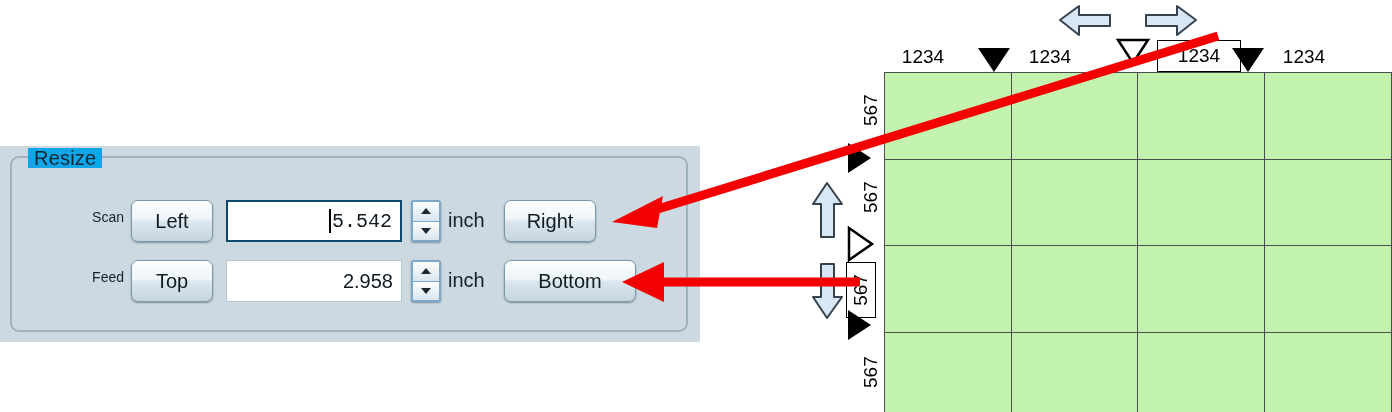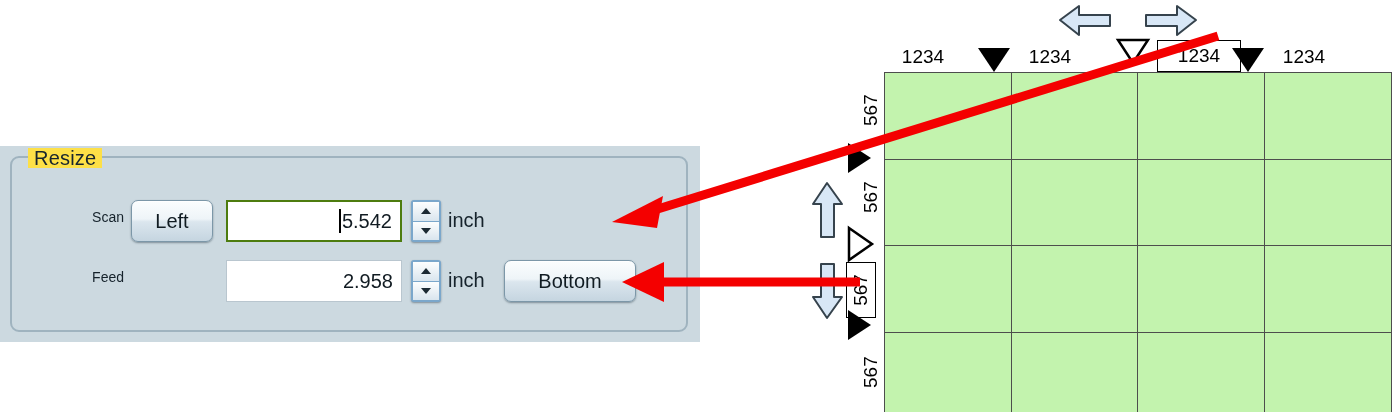--- a/index.html
+++ b/index.html
@@ -21,21 +21,21 @@
   #resize-groupbox{
     position:absolute; left:10px; top:10px;
     width:678px; height:176px;
     border:2px solid #9fb3bf;
     border-radius:9px;
     box-sizing:border-box;
     background:transparent;
   }
   #resize-legend{
     position:absolute; left:28px; top:148px;
-    background:#fde047;
+    background:#0ea5e9;
     padding:0 6px;
     font-size:20px;
     color:#17252e;
     line-height:20px;
     letter-spacing:.2px;
   }
 
   .row{ position:absolute; height:44px; }
   #row-scan{ left:0; top:200px; width:700px; }
   #row-feed{ left:0; top:260px; width:700px; }
@@ -72,22 +72,23 @@
     position:absolute; top:0;
     width:176px; height:42px;
     background:#ffffff;
     box-sizing:border-box;
     border:1px solid #b9c6cf;
     display:flex; align-items:center; justify-content:flex-end;
     padding-right:8px;
     font-size:20px; color:#111b22;
   }
   .num-input.focused{
-    border:2px solid #4d7c0f;
+    border:2px solid #0c4a6e;
     box-shadow:inset 0 0 0 1px #ffffff;
+    font-family:Liberation Mono, monospace;
   }
   #input-scan{ left:226px; }
   #input-feed{ left:226px; }
   .caret{
     display:inline-block;
     width:2px; height:24px;
     background:#000;
     margin-right:1px;
     vertical-align:middle;
   }
@@ -221,24 +222,26 @@
   </div>
   <div class="spinner" id="spin-scan">
     <div class="spin-half top">
         <i class="tri-up"></i>
       </div>
     <div class="spin-half">
         <i class="tri-down"></i>
       </div>
   </div>
   <div class="unit">inch</div>
+  <div class="btn" id="btn-right">Right</div>
 </div>
 
 <div class="row" id="row-feed">
   <div class="row-label" id="label-feed">Feed</div>
+  <div class="btn" id="btn-top">Top</div>
   <div class="num-input" id="input-feed">
     <span>2.958</span>
   </div>
   <div class="spinner" id="spin-feed">
     <div class="spin-half top">
         <i class="tri-up"></i>
       </div>
     <div class="spin-half">
         <i class="tri-down"></i>
       </div>

